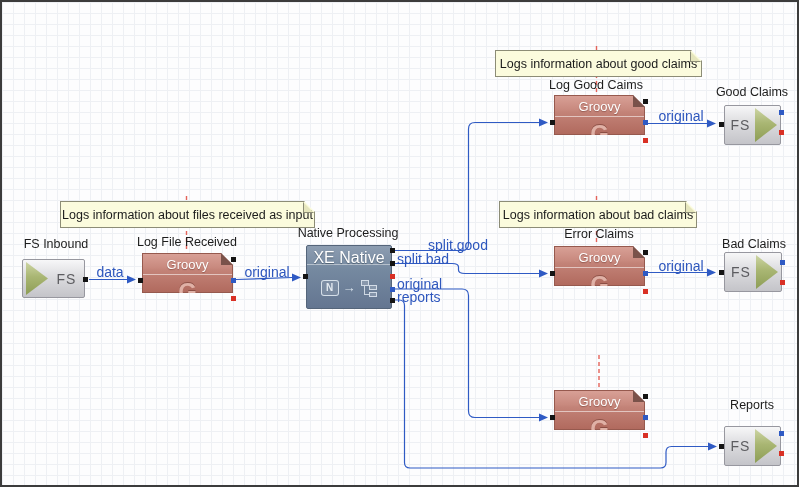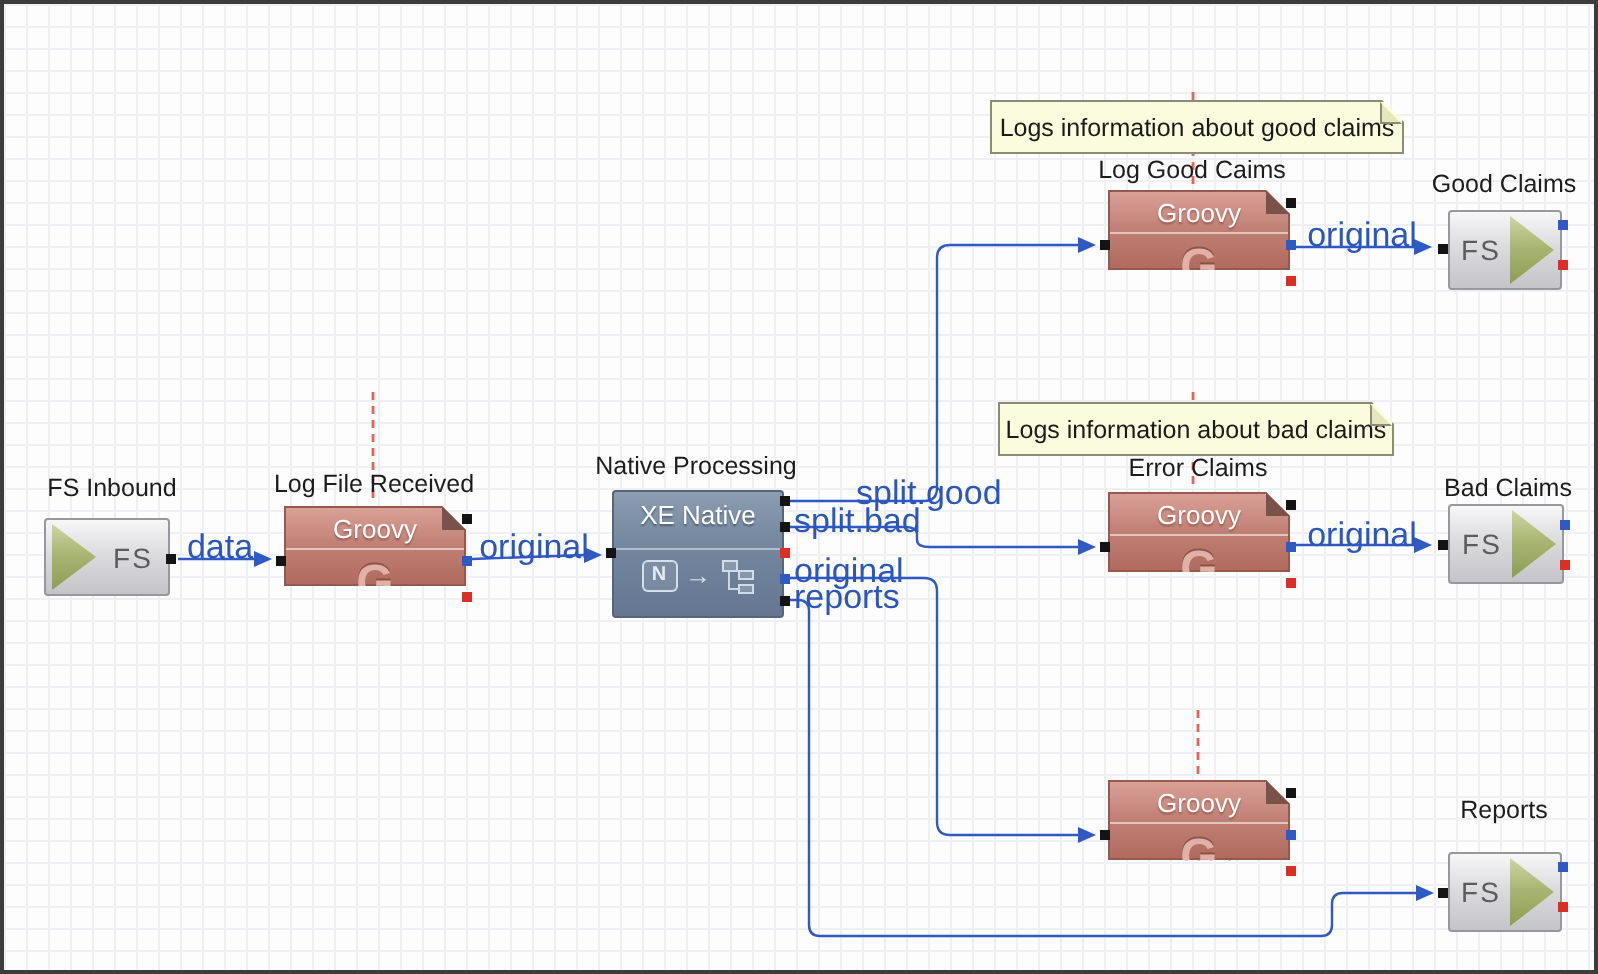--- a/index.html
+++ b/index.html
@@ -23,21 +23,21 @@
     font-size:12.5px; color:#1b1b1b; white-space:nowrap;margin-top:32px;
   }
   .note .fold {
     position:absolute; top:0; right:0; width:11px; height:11px;
     background:#e6e6bd; border-left:1px solid #8c8c76; border-bottom:1px solid #8c8c76;
     clip-path:polygon(0 0, 100% 100%, 0 100%);
   }
 
   
   .nlabel { position:absolute; transform:translateX(-50%); font-size:12.5px; color:#1c1c1c; white-space:nowrap; }
-  .elabel { position:absolute; font-size:17px; color:#2d56bd; white-space:nowrap; }
+  .elabel { position:absolute; font-size:14px; color:#2d56bd; white-space:nowrap; }
   .elabel.ctr { text-align:center; }
 
   
   .gnode { position:absolute; width:91px; height:40px;border-radius:21px; }
   .gshape {
     position:absolute; inset:0;
     background:linear-gradient(180deg,#d8a096 0%,#c8897e 36%,#c38378 42%,#b16a5e 100%);
     border:1px solid #96594e;
     clip-path:polygon(0 0, calc(100% - 12px) 0, 100% 12px, 100% 100%, 0 100%);
   }
@@ -51,22 +51,22 @@
   .gletter {
     position:absolute; left:0; right:0; top:24px; height:30px; text-align:center;
     font-size:24px; line-height:28px; font-weight:bold; color:#e0b1a6;
     text-shadow:0 -1px 0 rgba(110,55,45,.55);
   }
 
   
   .natnode { position:absolute; left:304px; top:243px; width:86px; height:64px;
     background:linear-gradient(180deg,#8d9db1 0%,#7589a0 38%,#647691 100%);
     border:1px solid #55657a; border-radius:2px; }
-  .nathead { position:absolute; left:0; right:0; top:0; height:29px; text-align:center;
-    font-size:13px; line-height:23px; color:#fff; text-shadow:0 1px 1px rgba(30,45,60,.5);
+  .nathead { position:absolute; left:0; right:0; top:0; height:19px; text-align:center;
+    font-size:16px; line-height:23px; color:#fff; text-shadow:0 1px 1px rgba(30,45,60,.5);
     border-bottom:1px solid rgba(255,255,255,.45); }
   .naticon { position:absolute; left:0; right:0; top:26px; height:32px;
     display:flex; align-items:center; justify-content:center; gap:4px; }
   .nbox { width:18px; height:16px; border:1px solid rgba(230,238,246,.85); border-radius:3px;
     background:rgba(255,255,255,.10); color:rgba(240,245,250,.9); font-size:10px; font-weight:bold;
     text-align:center; line-height:14px; }
   .narrow { color:rgba(230,238,246,.9); font-size:13px; line-height:16px; }
   .ntree { position:relative; width:18px; height:18px; }
   .ntree i { position:absolute; background:rgba(255,255,255,.18); border:1px solid rgba(230,238,246,.8); }
   .ntree .t1 { left:1px; top:1px; width:8px; height:6px; }
@@ -118,20 +118,24 @@
       <polygon points="705,266.5 714,270.5 705,274.5"></polygon>
     </g>
     <g fill="none" stroke="#e4635a" stroke-width="1.4" stroke-dasharray="4 3">
       <path d="M184.5 194 V250"></path>
       <path d="M594.5 44 V92"></path>
       <path d="M594.5 194 V243"></path>
       <path d="M597 353 V387"></path>
     </g>
   </svg>
 
+  <div class="note" style="left:58px;top:167px;width:255px;height:27px;">
+    <span>Logs information about files received as input</span>
+    <i class="fold"></i>
+  </div>
   <div class="note" style="left:493px;top:16px;width:207px;height:27px;">
     <span>Logs information about good claims</span>
     <i class="fold"></i>
   </div>
   <div class="note" style="left:497px;top:167px;width:198px;height:27px;">
     <span>Logs information about bad claims</span>
     <i class="fold"></i>
   </div>
 
   <div class="nlabel" style="left:54px;top:235px;">FS Inbound</div>

